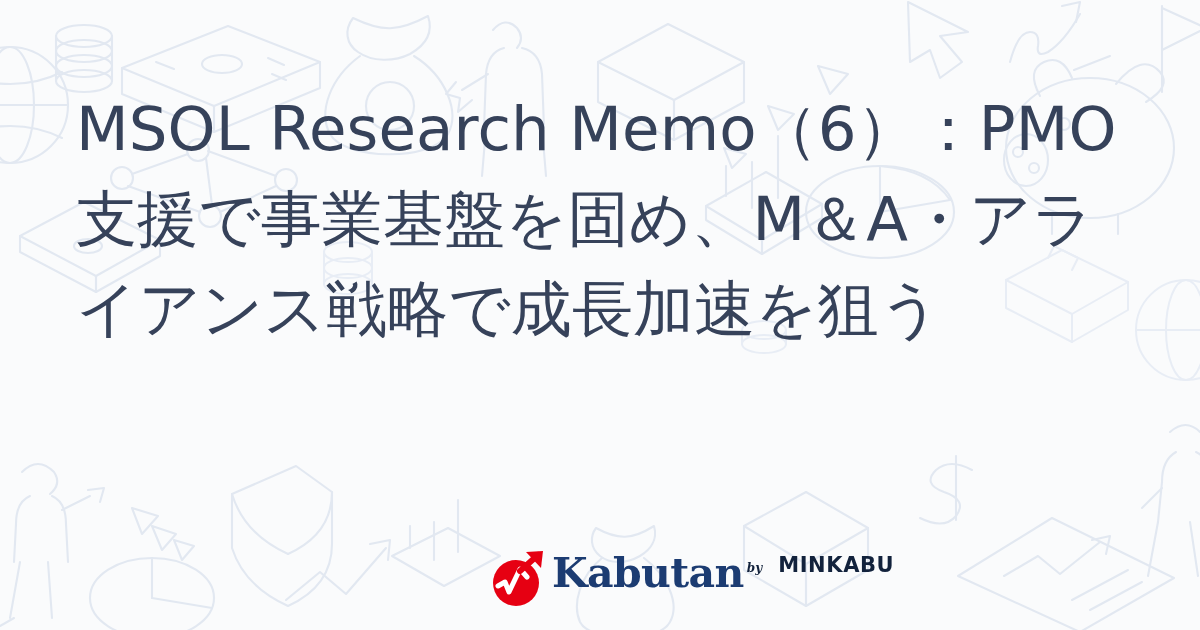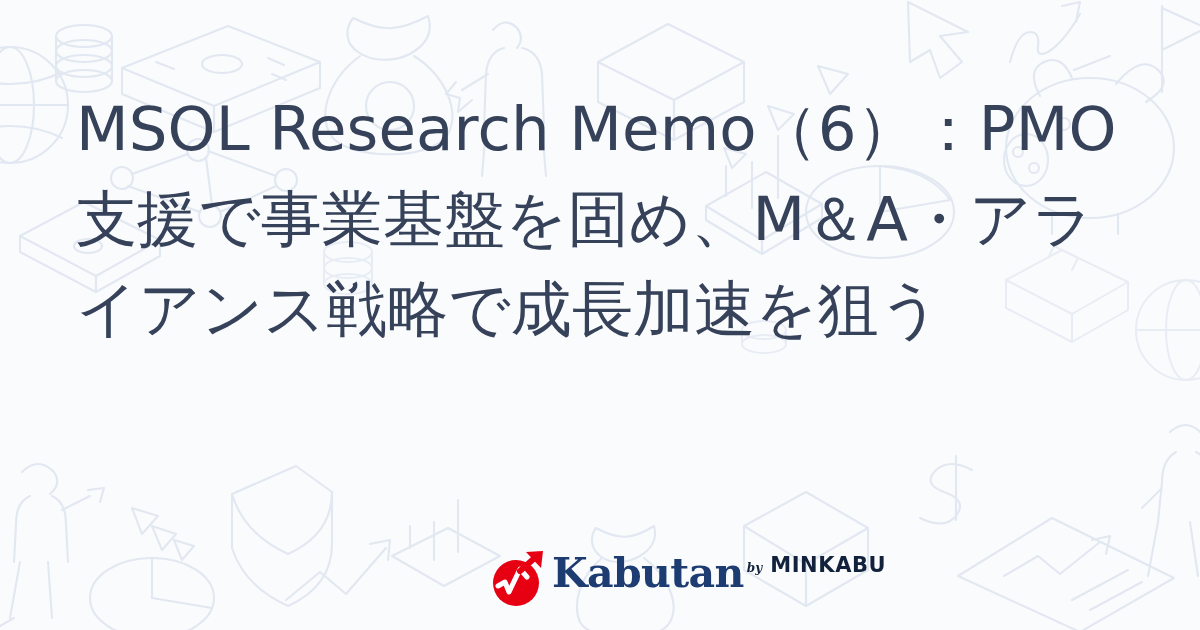--- a/index.html
+++ b/index.html
@@ -98,21 +98,21 @@
     line-height: 40px;
     font-weight: 700;
     color: #1c3c72;
     letter-spacing: -0.6px;
   }
   #logo-sub {
     margin-top: 2px;
     margin-left: 3px;
     display: flex;
     align-items: baseline;
-    gap: 8px;
+    gap: 16px;
     color: #12223c;
     justify-content: center;
   }
   #logo-sub-by {
     font-family: "DejaVu Serif", "Liberation Serif", serif;
     font-size: 12px;
     font-weight: 700;
     font-style: italic;
     line-height: 1;
   }

